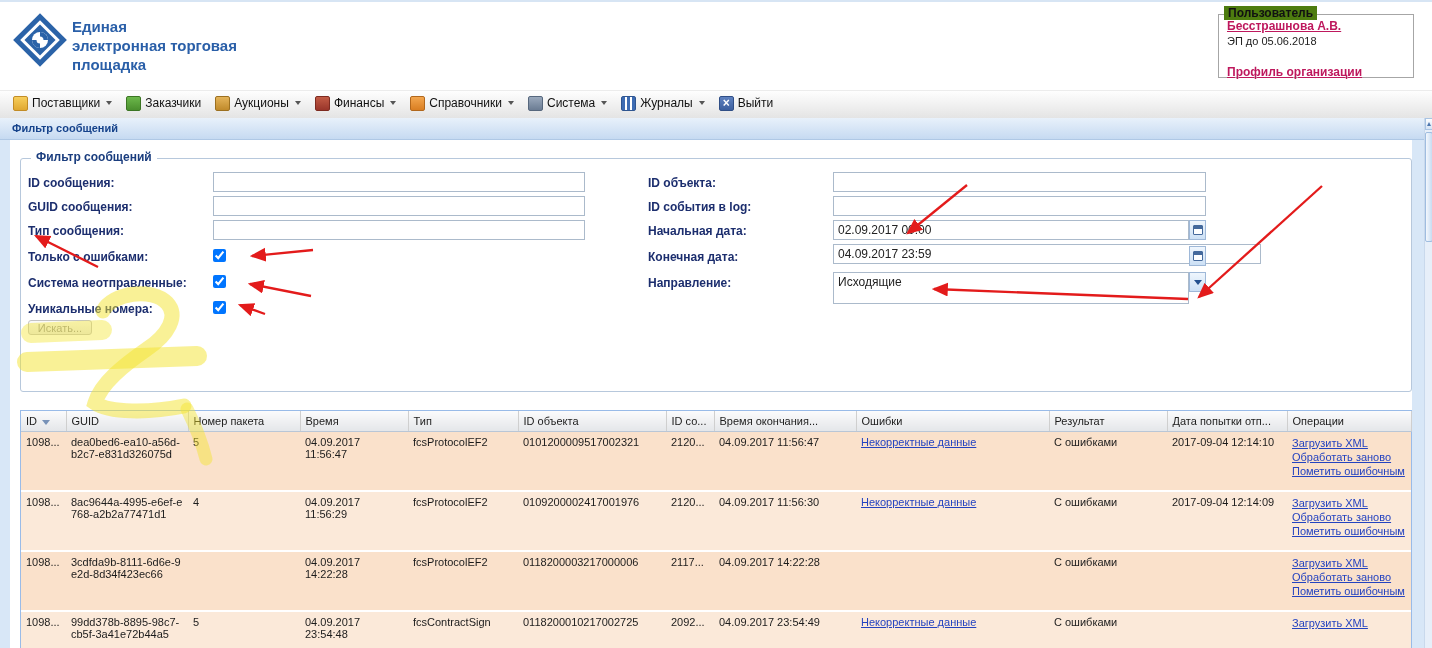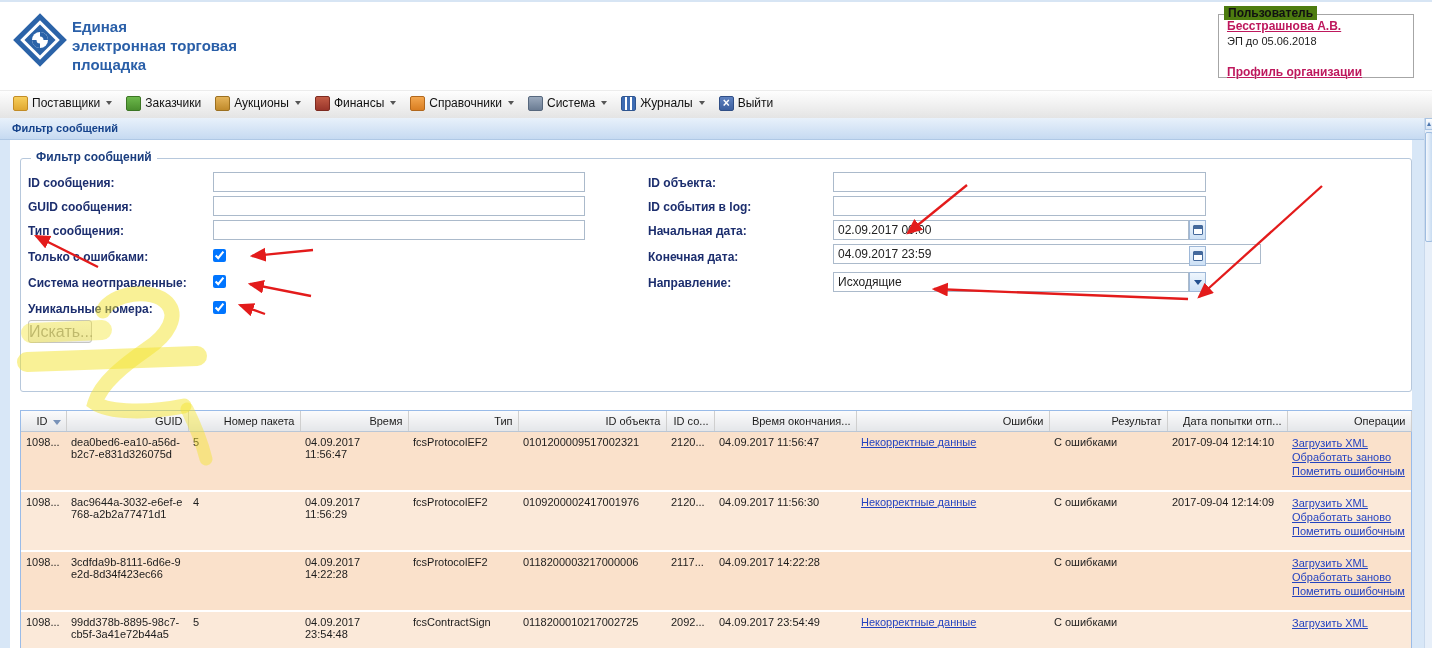--- a/index.html
+++ b/index.html
@@ -65,37 +65,37 @@
   .tinput { position:absolute; height:20px; border:1px solid #ABBACB; background:#fff;
             font-size:12px; padding:2px 4px; font-family:inherit; color:#222; }
   .chk { position:absolute; width:13px; height:13px; }
   .trigger { position:absolute; width:17px; height:20px; border:1px solid #9EB8D8;
              background:linear-gradient(#EFF6FD,#CCE0F5); display:flex; align-items:center;
              justify-content:center; cursor:pointer; }
   .cal-glyph { width:10px; height:10px; border:1px solid #44699C;
                background:linear-gradient(#44699C 0 3px,#FDFEFF 3px); border-radius:1px; }
   .dd-glyph { width:0; height:0; border-left:4px solid transparent; border-right:4px solid transparent;
               border-top:5px solid #23508F; }
-  .combo-display { position:absolute; height:20px; border:1px solid #ABBACB; background:#fff;
+  .combo-display { position:absolute; height:32px; border:1px solid #ABBACB; background:#fff;
                    font-size:12px; padding:2px 4px; color:#222; }
-  .btn { position:absolute; height:23px; border:1px solid #A9A9A9; border-radius:3px;
-         background:linear-gradient(#FEFEFE,#DCDCDC); font-size:16px; color:#222;
+  .btn { position:absolute; height:15px; border:1px solid #A9A9A9; border-radius:3px;
+         background:linear-gradient(#FEFEFE,#DCDCDC); font-size:11px; color:#222;
          text-align:center; cursor:pointer; font-family:inherit; }
   .btn.disabled { color:#9A9A9A; border-color:#C4C4C4;
                   background:linear-gradient(#FAFAFA,#E9E9E9); cursor:default; }
 
   
   .panel { position:absolute; left:20px; top:410px; width:1392px; height:300px;
            border:1px solid #99BBE8; background:#fff; }
   .panel-hd { height:24px; background:linear-gradient(#E5EEF9,#C5D9F1); border-bottom:1px solid #99BBE8;
               font-size:11px; font-weight:bold; color:#15428B; line-height:23px; padding-left:8px;
               border-radius:2px 2px 0 0; }
   table.grid { border-collapse:collapse; table-layout:fixed; width:1390px; font-size:11px; }
   .grid th { height:20px; background:linear-gradient(#FBFBFC,#E4E6E9); border-right:1px solid #CFCFCF;
-             border-bottom:1px solid #B9C6D6; font-weight:normal; color:#1C1C1C; text-align:right;
+             border-bottom:1px solid #B9C6D6; font-weight:normal; color:#1C1C1C; text-align:left;
              padding:2px 5px; white-space:nowrap; overflow:hidden; }
   .grid td { height:60px; vertical-align:top; padding:4px 5px; border-bottom:2px solid #fff;
              word-wrap:break-word; overflow:hidden; color:#1C1C1C; }
   tr.r-odd  td { background:#FAE1CB; }
   tr.r-even td { background:#FBE9D9; }
   .break  { word-break:break-all; }
   .nowrap { white-space:nowrap; }
   a.cell-link { color:#2443C0; text-decoration:underline; cursor:pointer; }
   .ops a { display:block; line-height:14px;text-decoration:underline; }
   .sort { display:inline-block; width:0; height:0; border-left:4px solid transparent;
@@ -278,21 +278,21 @@
           <td>С ошибками</td>
           <td class="nowrap">2017-09-04 12:14:10</td>
           <td class="ops">
             <a class="cell-link">Загрузить XML</a>
             <a class="cell-link">Обработать заново</a>
             <a class="cell-link">Пометить ошибочным</a>
           </td>
         </tr>
         <tr class="r-even">
           <td class="nowrap">1098...</td>
-          <td class="break">8ac9644a-3032-e6ef-e768-a2b2a77471d1</td>
+          <td class="break">8ac9644a-4995-e6ef-e768-a2b2a77471d1</td>
           <td>4</td>
           <td>04.09.2017 11:56:29</td>
           <td>fcsProtocolEF2</td>
           <td>0109200002417001976</td>
           <td class="nowrap">2120...</td>
           <td class="nowrap">04.09.2017 11:56:30</td>
           <td><a class="cell-link">Некорректные данные</a></td>
           <td>С ошибками</td>
           <td class="nowrap">2017-09-04 12:14:09</td>
           <td class="ops">

